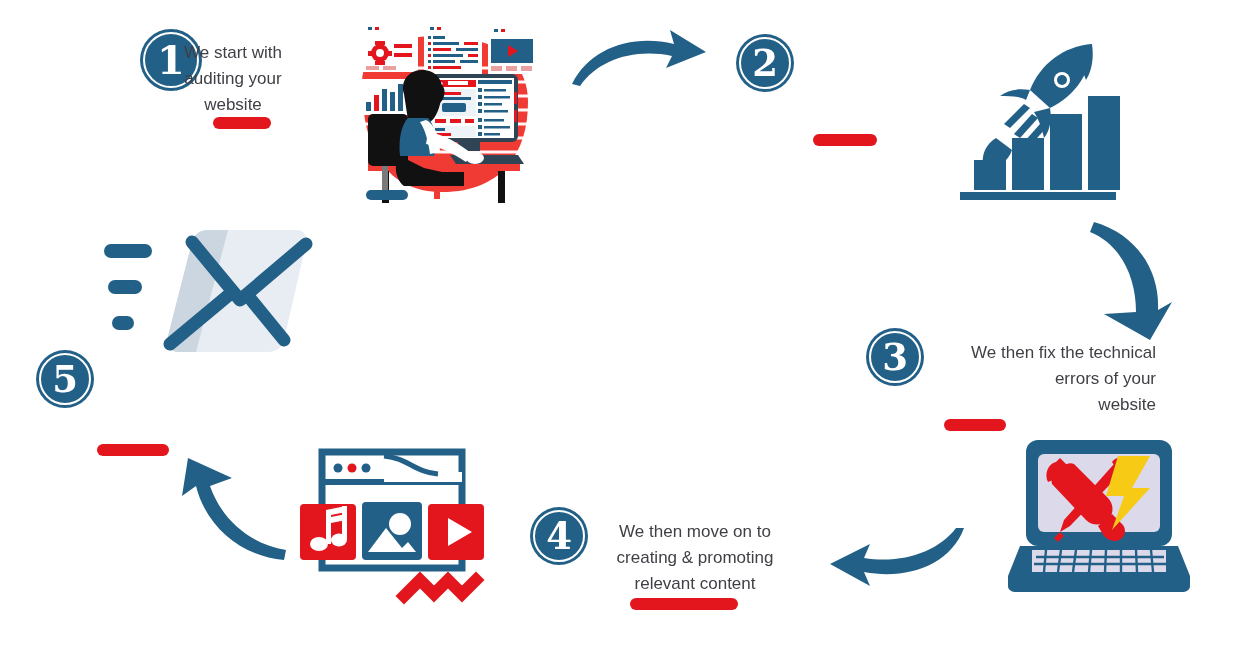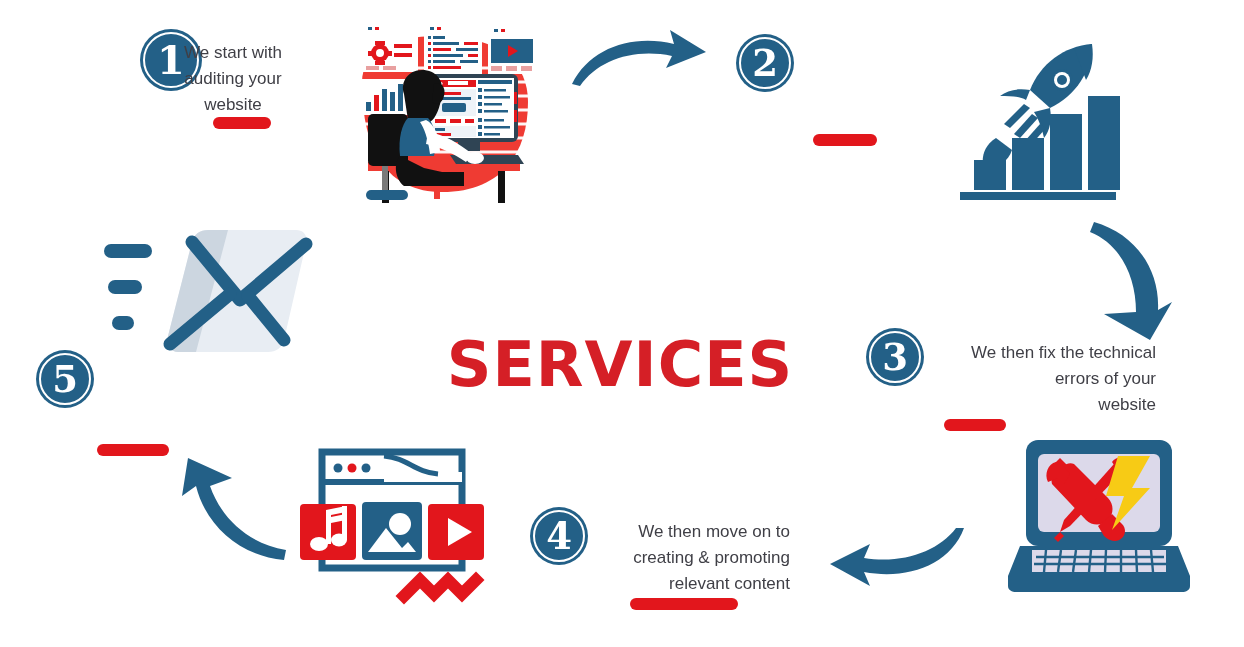--- a/index.html
+++ b/index.html
@@ -331,21 +331,21 @@
 
   <div class="abs" style="left:822px; top:526px; width:146px; height:66px;">
     <svg width="146" height="66" viewBox="0 0 146 66" xmlns="http://www.w3.org/2000/svg">
       <path d="M142 2 C128 40 84 54 42 46 L48 60 L8 38 L48 18 L42 32 C80 38 116 26 134 2 Z" fill="#236087"></path>
     </svg>
   </div>
 
   <div class="badge" style="left:530px; top:507px; width:58px; height:58px;">
     <span class="badge-num" style="font-size:37px;">4</span>
   </div>
-  <div class="step-text ta-center" style="left:600px; top:519px; width:190px;text-align:right;">We then move on to
+  <div class="step-text ta-center" style="left:600px; top:519px; width:190px;">We then move on to
 creating &amp; promoting
 relevant content</div>
   <div class="underline-pill" style="left:630px; top:598px; width:108px;"></div>
 
   <div class="abs" style="left:298px; top:448px; width:188px; height:170px;">
     <svg width="188" height="170" viewBox="0 0 188 170" xmlns="http://www.w3.org/2000/svg">
 
       <rect x="24" y="4" width="140" height="116" fill="none" stroke="#236087" stroke-width="7"></rect>
       <line x1="24" y1="34" x2="164" y2="34" stroke="#236087" stroke-width="6"></line>
       <circle cx="40" cy="20" r="4.5" fill="#236087"></circle>
@@ -400,15 +400,14 @@
       <path d="M68 108 L92 14 C94 6 100 2 108 2 L196 2 C204 2 208 8 206 16 L184 112 C182 120 176 124 168 124 L78 124 C70 124 66 116 68 108 Z" fill="#e8edf3"></path>
       <path d="M68 108 L92 14 C94 6 100 2 108 2 L128 2 L96 124 L78 124 C70 124 66 116 68 108 Z" fill="#ccd6e0"></path>
 
       <path d="M92 14 L140 72 L206 16" stroke="#236087" stroke-width="13" fill="none" stroke-linejoin="round" stroke-linecap="round"></path>
 
       <path d="M70 116 L130 66" stroke="#236087" stroke-width="13" fill="none" stroke-linecap="round"></path>
       <path d="M184 112 L148 68" stroke="#236087" stroke-width="13" fill="none" stroke-linecap="round"></path>
     </svg>
   </div>
 
-  <div class="title title-services" style="left:432px; top:334px; width:376px;">SERVICES</div>
 
 </div>
 
 </body></html>

